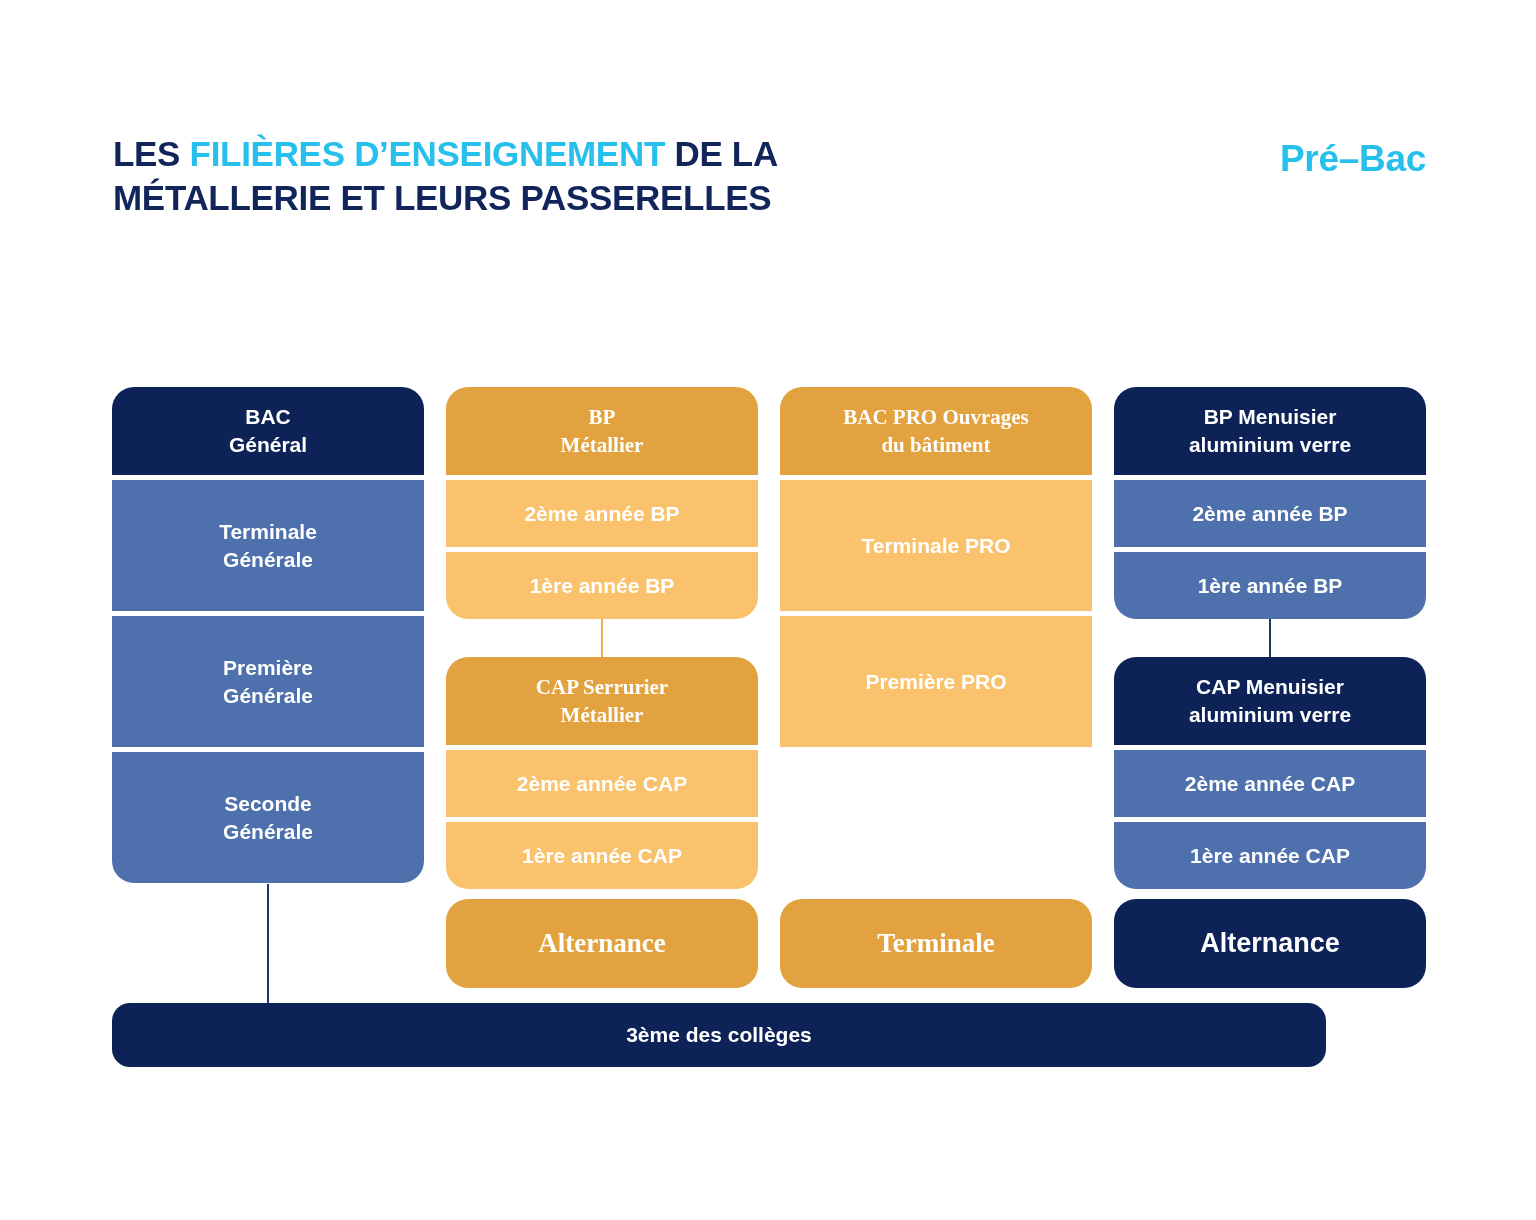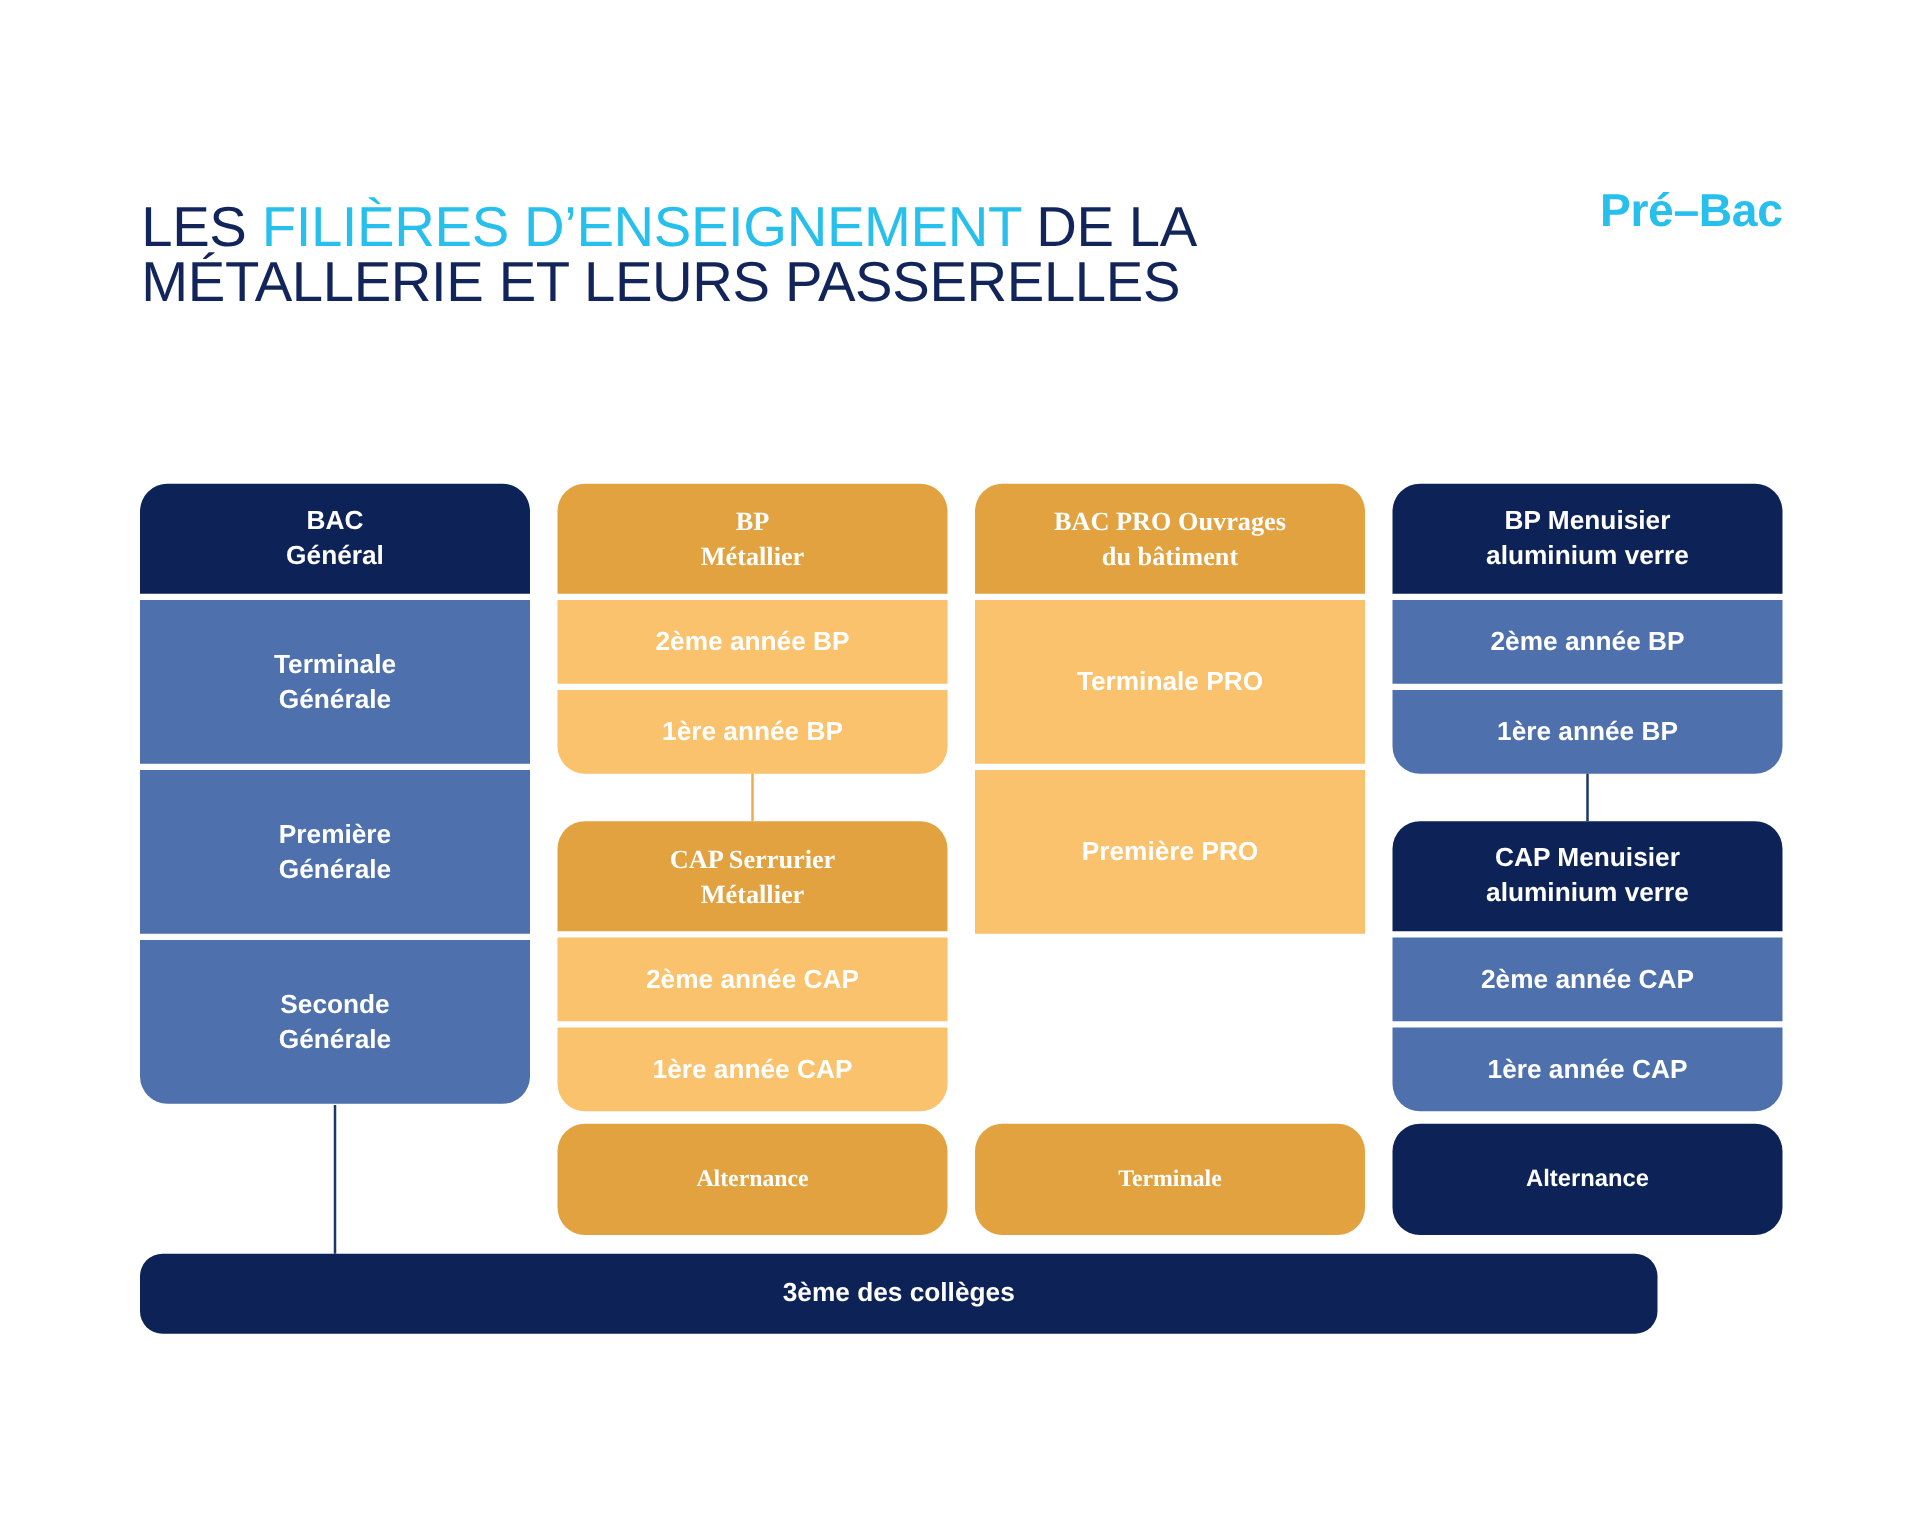--- a/index.html
+++ b/index.html
@@ -16,25 +16,25 @@
   * { margin:0; padding:0; box-sizing:border-box; }
   html,body { width:1536px; height:1220px; }
   body {
     background: var(--background);
     font-family: "Liberation Sans", "DejaVu Sans", sans-serif;
     overflow: hidden;
   }
   .stage { position:relative; width:1536px; height:1220px; }
 
   
-  .title { position:absolute; left:113px; top:160px; font-weight:normal;
-           font-size:45px; line-height:44px; letter-spacing:-0.3px; }
+  .title { position:absolute; left:113px; top:132px; font-weight:bold;
+           font-size:35px; line-height:44px; letter-spacing:-0.3px; }
   .tnavy { color: var(--titleNavy); }
   .tcyan { color: var(--cyan); }
-  .prebac { position:absolute; top:148px; right:110px; font-weight:bold;
+  .prebac { position:absolute; top:138px; right:110px; font-weight:bold;
             font-size:37px; color: var(--cyan); letter-spacing:-0.3px; }
 
   
   .col { position:absolute; top:387px; width:312px; }
   .box { color:#ffffff; font-weight:bold; font-size:21px; line-height:28px;
          display:flex; flex-direction:column; align-items:center;
          justify-content:center; text-align:center; }
   .hdr   { height:88px; border-radius:22px 22px 0 0; }
   .row-lg{ height:131px; margin-top:5px; }
   .row-sm{ height:67px;  margin-top:5px; }
@@ -48,21 +48,21 @@
   .connector { height:38px; position:relative; }
   .vline { position:absolute; left:50%; top:0; bottom:0; width:2px;
            transform:translateX(-1px); }
   .vline-amber { background: var(--lineAmber); }
   .vline-blue  { background: var(--lineBlue); }
   .dropline { position:absolute; left:267px; top:884px; width:2px;
               height:119px; background: var(--lineBlue); }
 
   
   .bbox { position:absolute; top:899px; width:312px; height:89px;
-          border-radius:22px; color:#fff; font-weight:bold; font-size:19px;
+          border-radius:22px; color:#fff; font-weight:bold; font-size:27px;
           display:flex; align-items:center; justify-content:center;
           text-align:center; }
   .footer-bar { position:absolute; left:112px; top:1003px; width:1214px;
           height:64px; border-radius:18px; background:var(--navy);
           color:#fff; font-weight:bold; font-size:21px;
           display:flex; align-items:center; justify-content:center; }
 </style>
 </head>
 <body>
 

